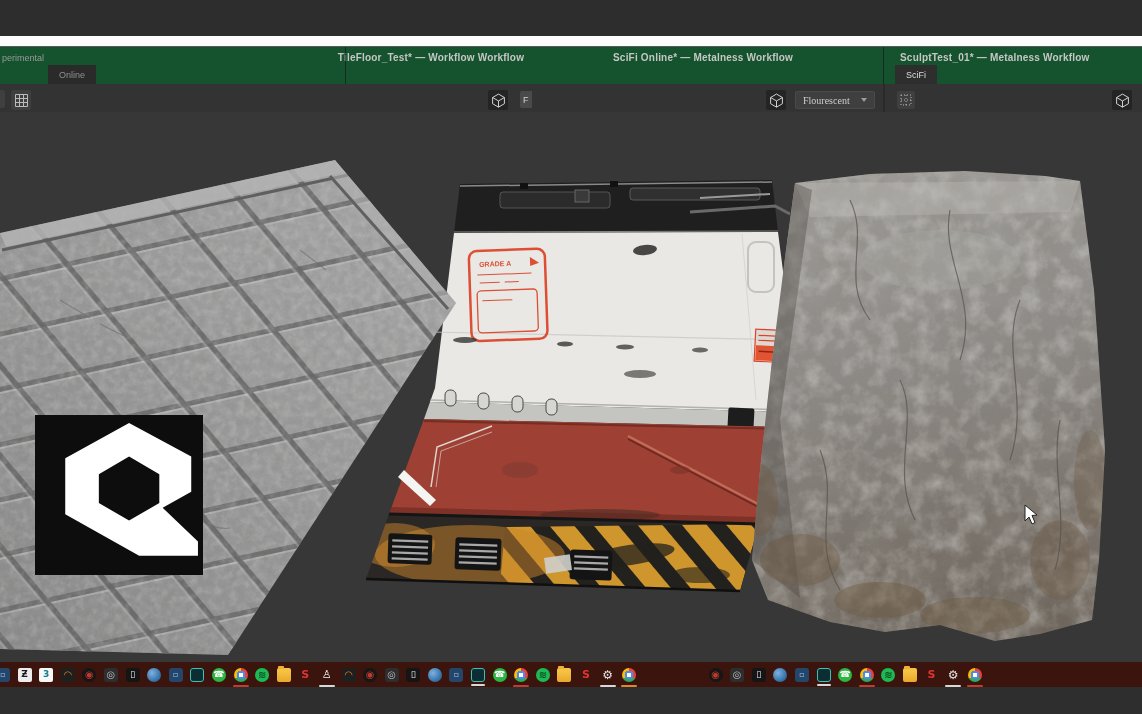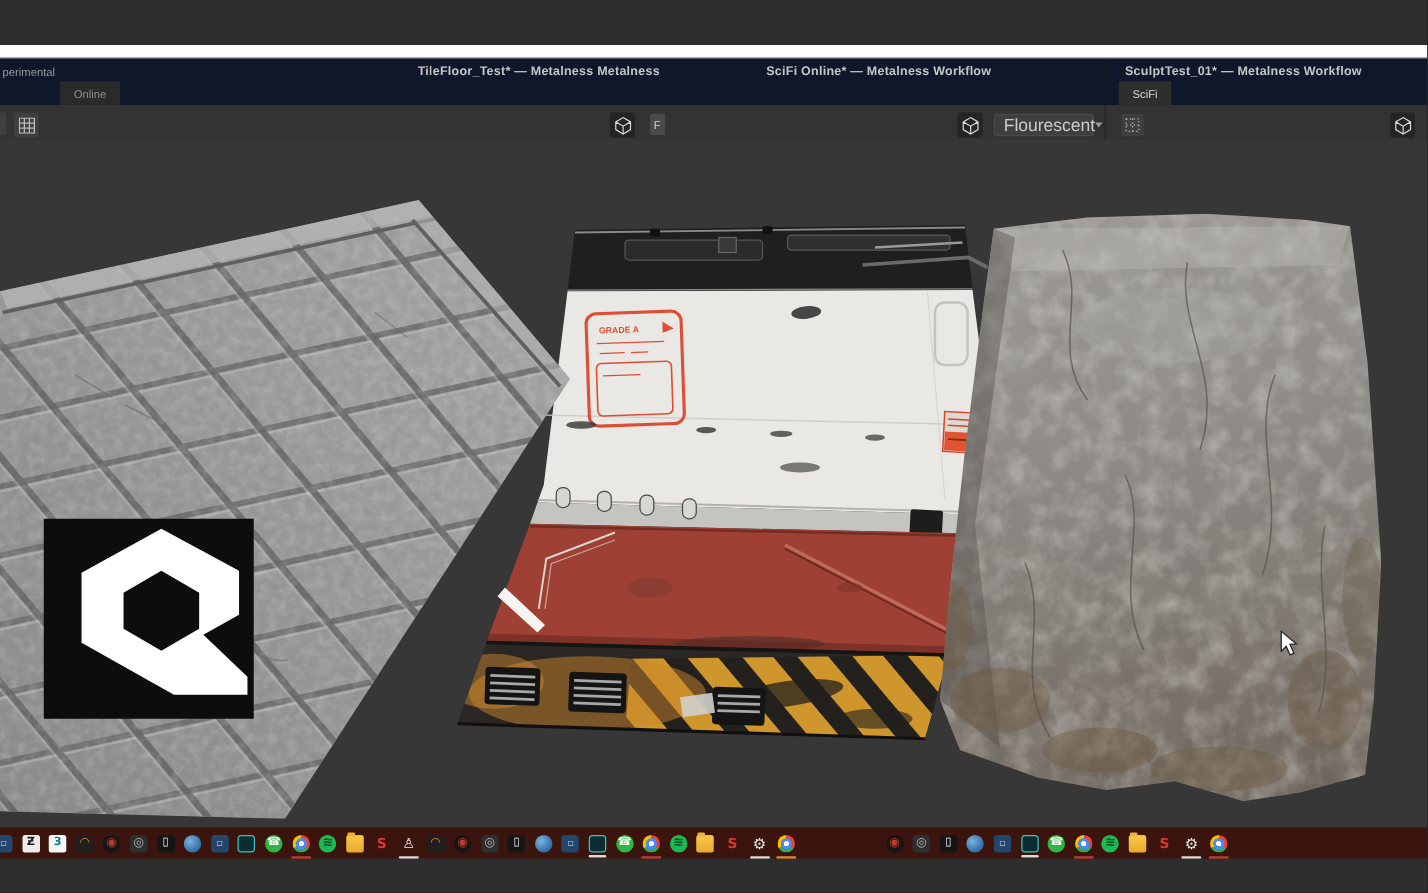--- a/index.html
+++ b/index.html
@@ -3,21 +3,21 @@
 <meta charset="utf-8">
 <style>
   * { margin:0; padding:0; box-sizing:border-box; }
   html,body { background:#1a1a1a; }
   body { font-family:"Liberation Sans", sans-serif; }
   .stage { position:relative; width:1142px; height:714px; overflow:hidden; background:#373737; }
 
   
   .band-top    { position:absolute; left:0; top:0;    width:1142px; height:36px; background:#2d2d2d; }
   .band-white  { position:absolute; left:0; top:36px; width:1142px; height:11px; background:#fdfdfd; border-bottom:1px solid #5a5a5a; }
-  .titlebar    { position:absolute; left:0; top:47px; width:1142px; height:37px; background:#0f172a;padding-left:15px; }
+  .titlebar    { position:absolute; left:0; top:47px; width:1142px; height:37px; background:#14532d;padding-left:15px; }
   .toolbar     { position:absolute; left:0; top:84px; width:1142px; height:28px; background:#333333; }
   .viewport    { position:absolute; left:0; top:112px; width:1142px; height:550px; background:#373737; }
   .taskbar     { position:absolute; left:0; top:662px; width:1142px; height:25px; background:#3a140d; display:flex; align-items:center; }
   .band-bottom { position:absolute; left:0; top:687px; width:1142px; height:27px; background:#2e2e2e; }
 
   
   .win-title { position:absolute; top:5px; font-size:10px; font-weight:bold; color:#c6c6c6; letter-spacing:.2px; white-space:nowrap; }
   .t1 { left:331px; width:200px; text-align:center; }
   .t2 { left:603px; width:200px; text-align:center; }
   .t3 { left:900px; width:228px; text-align:left; }
@@ -28,21 +28,21 @@
   .vdiv { position:absolute; top:0; width:1px; height:37px; background:#161616; opacity:.65; }
 
   
   .tool-btn { position:absolute; top:6px; border-radius:2px; display:flex; align-items:center; justify-content:center; }
   .btn-lite { background:#3f3f3f; }
   .btn-dark { background:#242424; }
   .partial-sliver { position:absolute; left:0; top:6px; width:5px; height:18px; background:#3f3f3f; border-radius:0 2px 2px 0; }
   .field-frag { position:absolute; left:520px; top:7px; width:12px; height:17px; background:#4a4a4a; border-radius:2px 0 0 2px;
                 color:#d2d2d2; font-size:9px; display:flex; align-items:center; padding-left:3px; overflow:hidden; }
   .dropdown { position:absolute; left:795px; top:7px; width:80px; height:18px; background:#3f3f3f; border:1px solid #4a4a4a; border-radius:2px;
-              display:flex; align-items:center; color:#cdcdcd; font-size:14px; padding:0 7px; }
+              display:flex; align-items:center; color:#cdcdcd; font-size:10px; padding:0 7px;font-family:Liberation Serif, serif; }
   .dropdown .dd-label { flex:1; }
   .dd-caret { width:0; height:0; border-left:3.5px solid transparent; border-right:3.5px solid transparent; border-top:4px solid #9a9a9a; }
   .seam { position:absolute; left:883px; top:0; width:2px; height:28px; background:#2a2a2a; }
 
   
   .panel-corner-frag { position:absolute; left:894px; top:118px; width:12px; height:15px;
                        border-left:2px solid #646464; border-top:2px solid #646464; }
 
   
   .tb-row { display:flex; align-items:center; column-gap:7.6px; margin-left:-4px; height:100%; }
@@ -74,21 +74,21 @@
 </head>
 <body>
 
 <div class="stage">
 
   <div class="band-top"></div>
   <div class="band-white"></div>
 
   <div class="titlebar">
     <span class="edge-text">perimental</span>
-    <div class="win-title t1">TileFloor_Test* — Metalness Metalness</div>
+    <div class="win-title t1">TileFloor_Test* — Workflow Workflow</div>
     <div class="win-title t2">SciFi Online* — Metalness Workflow</div>
     <div class="win-title t3">SculptTest_01* — Metalness Workflow</div>
     <div class="vdiv" style="left:345px"></div>
     <div class="vdiv" style="left:883px"></div>
     <div class="tab tab-online">
       <span>Online</span>
     </div>
     <div class="tab tab-layer">
       <span>SciFi</span>
     </div>

